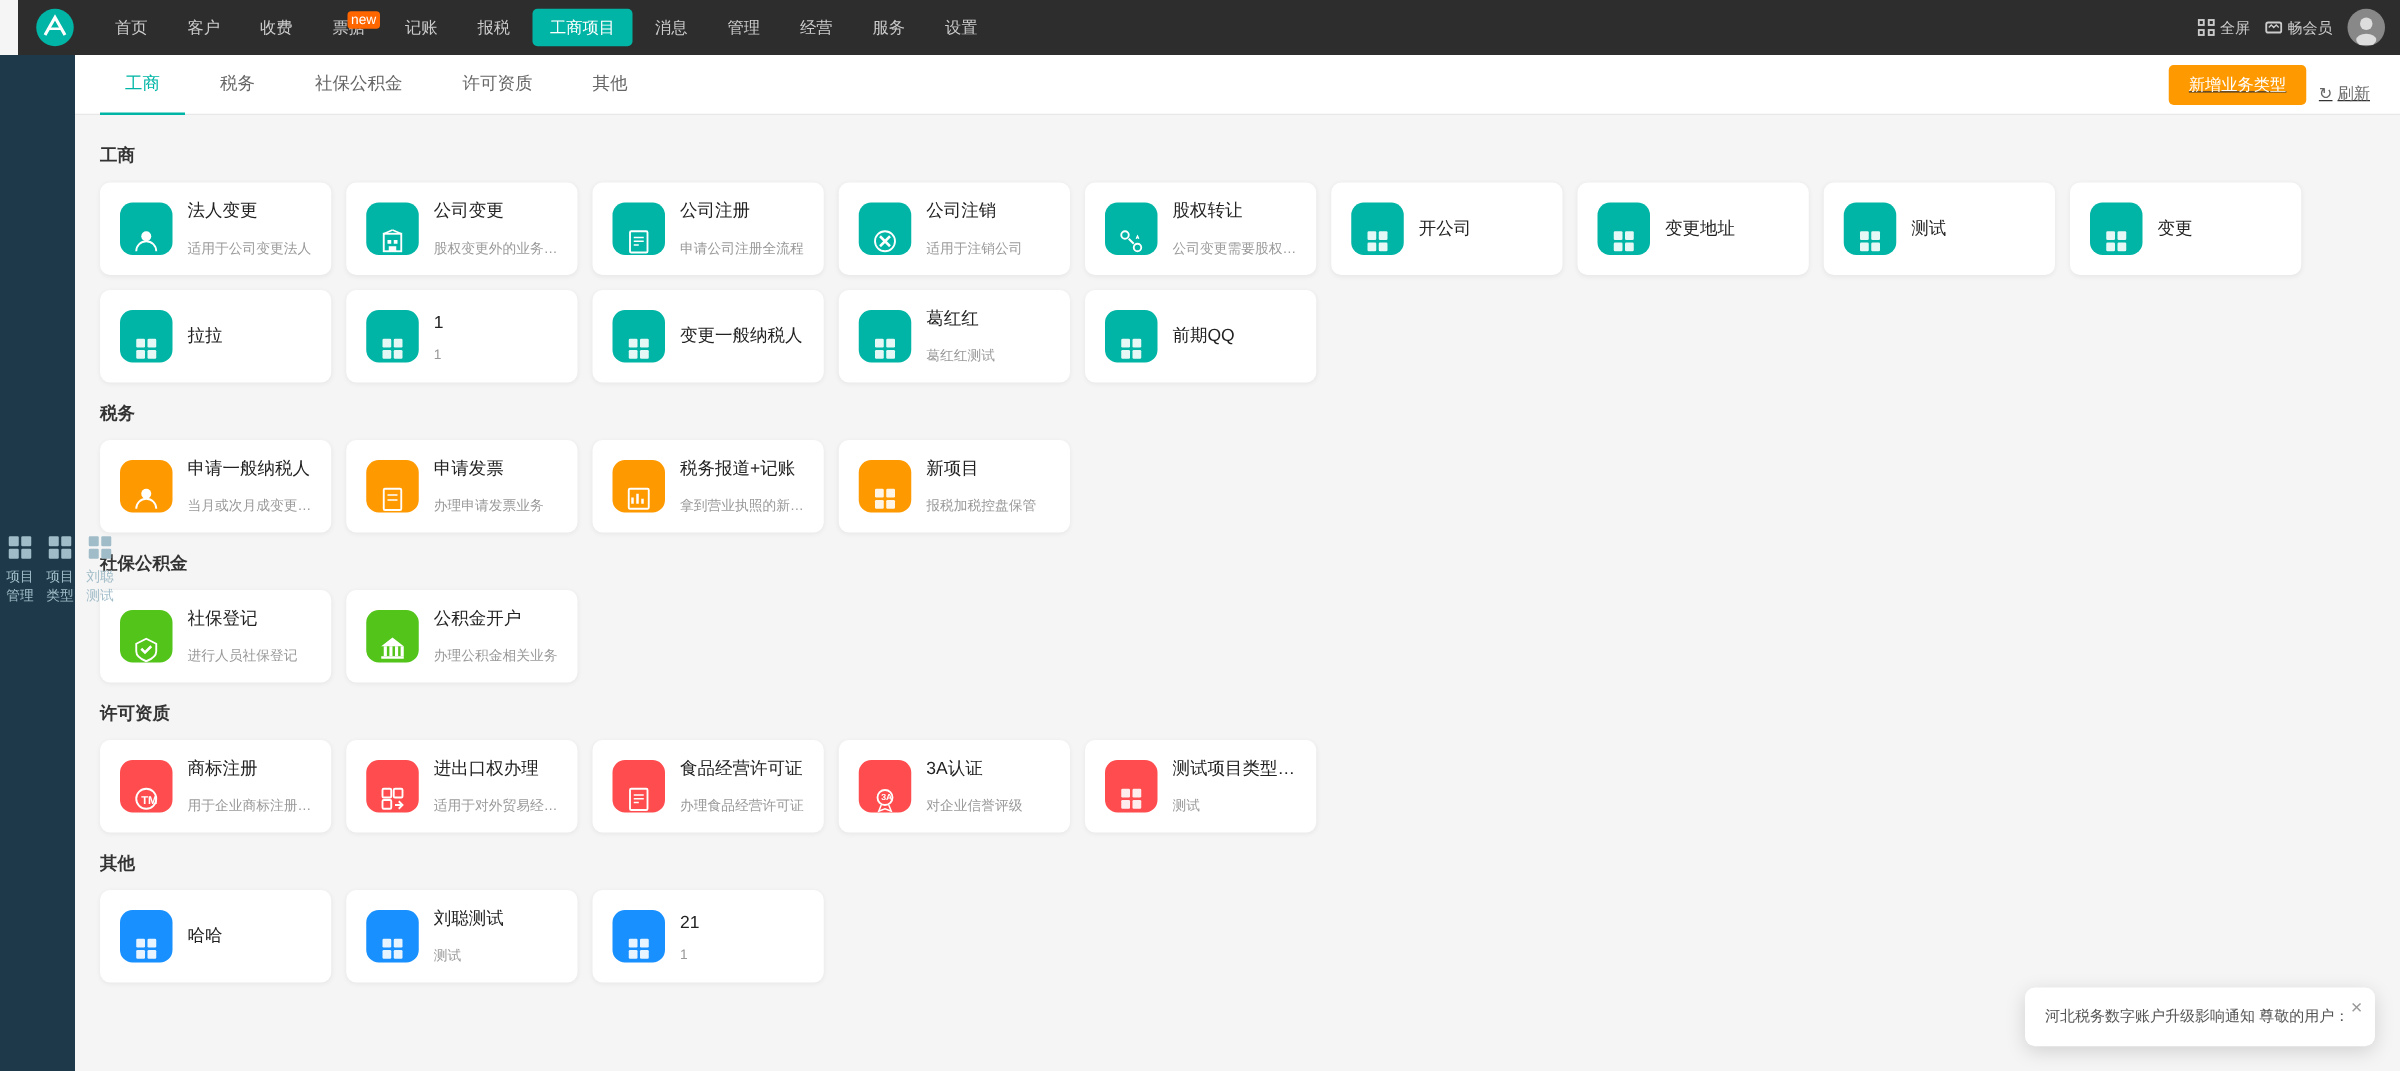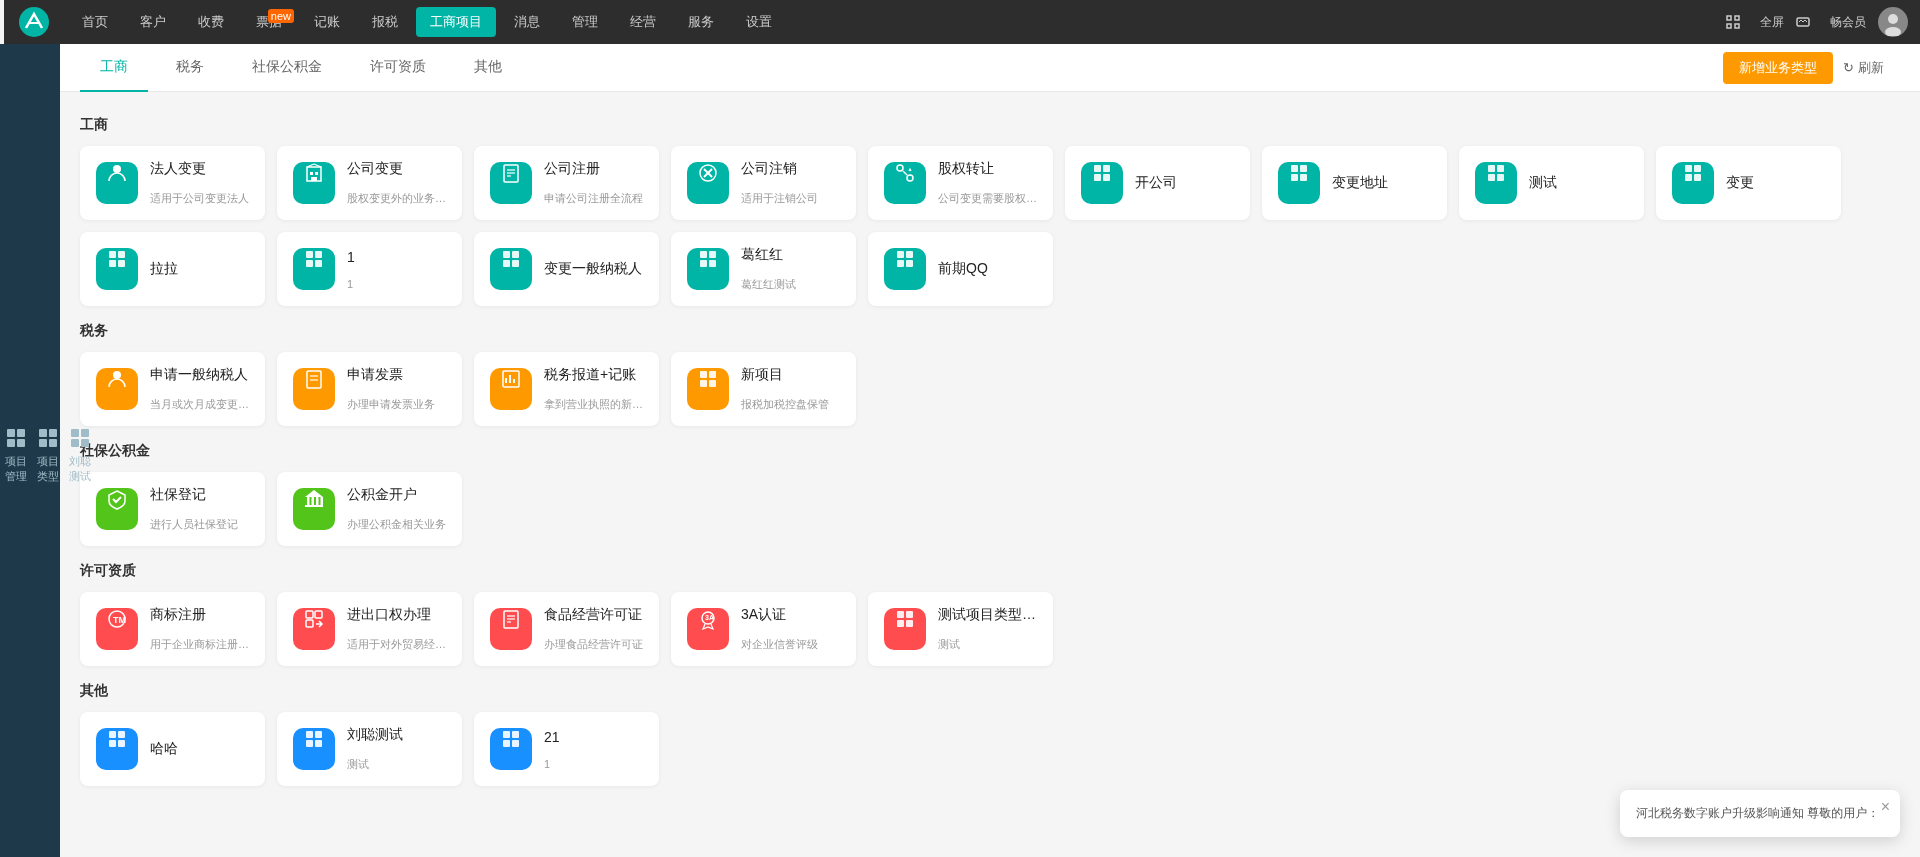--- a/index.html
+++ b/index.html
@@ -6,21 +6,21 @@
     body { font-family: 'Microsoft YaHei', '微软雅黑', Arial, sans-serif; background: #f5f5f5; font-size: 13px; color: #333; }
 
     
     .top-nav {
       background: #2d2d2d;
       height: 44px;
       display: flex;
       align-items: center;
       padding: 0 12px;
       position: fixed;
-      top: 0; left: 4px; right: 0;
+      top: 0; left: 14px; right: 0;
       z-index: 100;
     }
     .top-nav .logo {
       width: 36px;
       height: 36px;
       margin-right: 16px;
       display: flex;
       align-items: center;
       justify-content: center;
     }
@@ -59,21 +59,21 @@
     }
     .nav-right .avatar {
       width: 30px; height: 30px;
       border-radius: 50%;
       background: #888;
       display: flex; align-items: center; justify-content: center;
       color: #fff;
       font-size: 14px;
     }
     .fullscreen-btn, .vip-btn {
-      display: flex; align-items: center; gap: 20px;
+      display: flex; align-items: center; gap: 4px;
       cursor: pointer;
       color: #ccc;
       font-size: 12px;
     }
 
     
     .sidebar {
       position: fixed;
       top: 44px; left: 0; bottom: 0;
       width: 60px;
@@ -128,26 +128,27 @@
       margin-right: 8px;
     }
     .sub-tab.active {
       color: #00b5a5;
       border-bottom: 2px solid #00b5a5;
       font-weight: 500;
     }
 
     .tab-right-actions {
       position: absolute;
-      right: 36px;
+      right: 24px;
       top: 50%;
       transform: translateY(-50%);
       display: flex;
-      align-items: center;
+      align-items: flex-end;
       gap: 10px;
+      text-decoration: underline;
     }
     .btn-new-type {
       background: #f90;
       color: #fff;
       border: none;
       padding: 7px 16px;
       border-radius: 4px;
       cursor: pointer;
       font-size: 13px;
     }
@@ -194,21 +195,21 @@
       gap: 12px;
       cursor: pointer;
       box-shadow: 0 1px 4px rgba(0,0,0,0.06);
       transition: box-shadow 0.2s;
     }
 
     .card-icon {
       width: 42px; height: 42px;
       border-radius: 10px;
       display: flex;
-      align-items: flex-start;
+      align-items: flex-end;
       justify-content: center;
       flex-shrink: 0;
       font-size: 18px;
       color: #fff;
     }
     .card-icon.teal { background: #00b5a5; }
     .card-icon.orange { background: #f90; }
     .card-icon.green { background: #52c41a; }
     .card-icon.blue { background: #1890ff; }
     .card-icon.red { background: #ff4d4f; }

